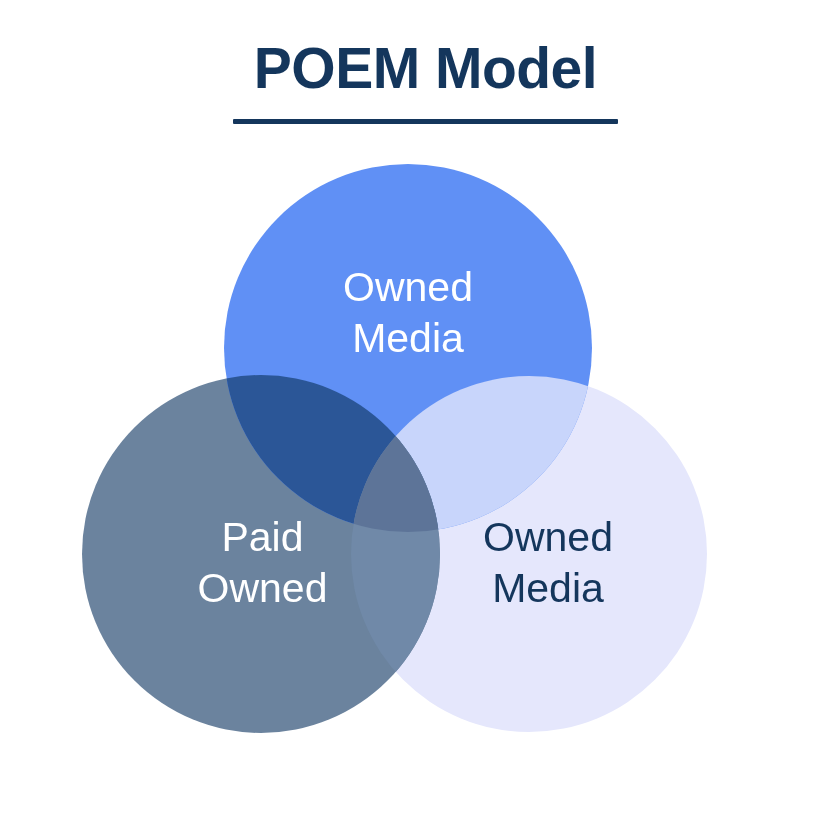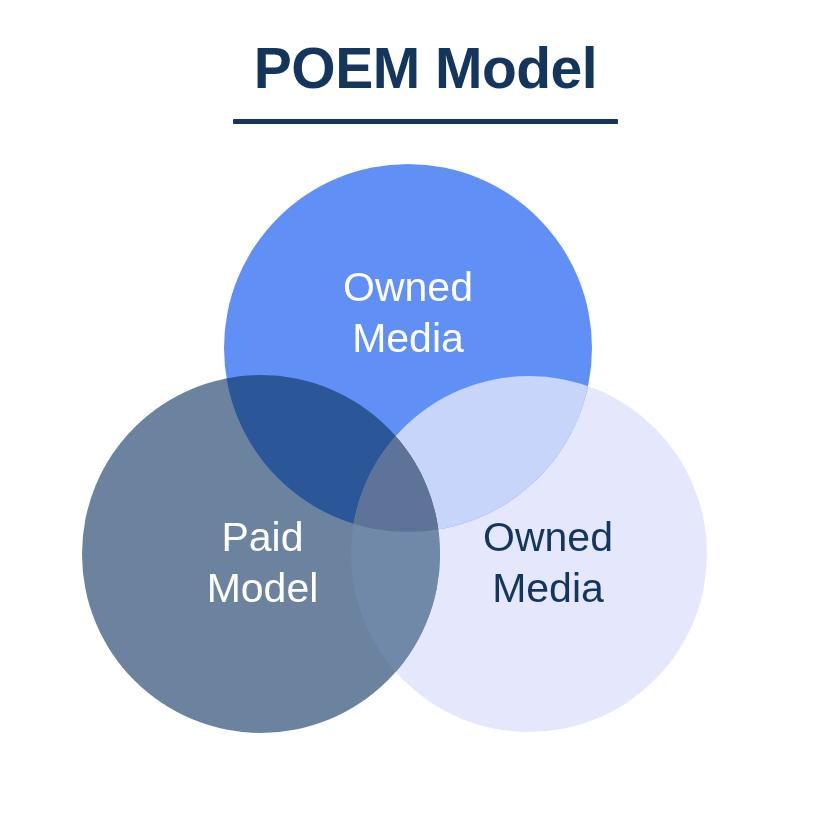--- a/index.html
+++ b/index.html
@@ -146,20 +146,20 @@
         <g clip-path="url(#clip-paid)">
           <use href="#c-earned" fill="#5D7498"></use>
         </g>
       </g>
     </svg>
 
     <div class="venn-label label-owned">Owned
 Media</div>
 
     <div class="venn-label label-paid">Paid
-Model</div>
+Owned</div>
 
     <div class="venn-label label-earned">Owned
 Media</div>
 
   </div>
 
 </div>
 
 </body></html>

